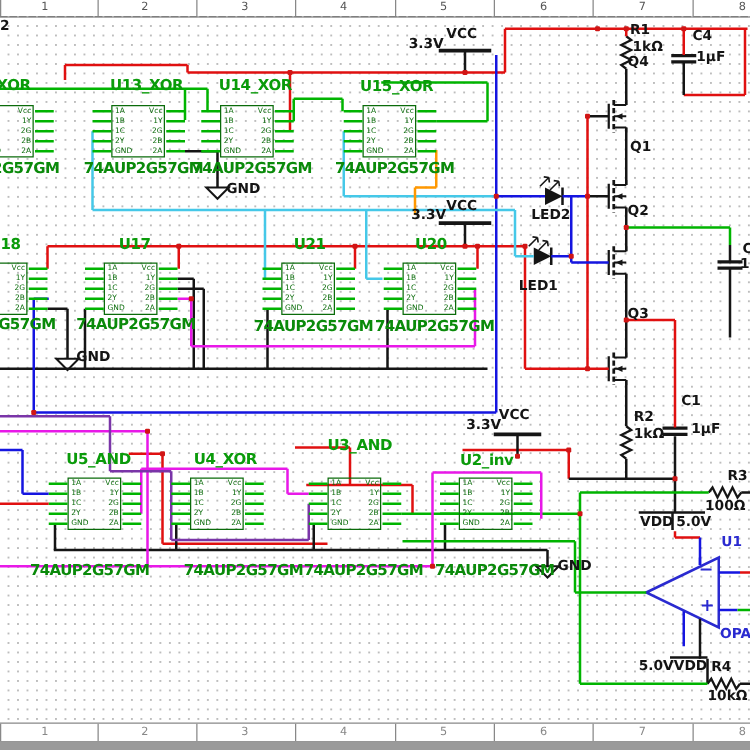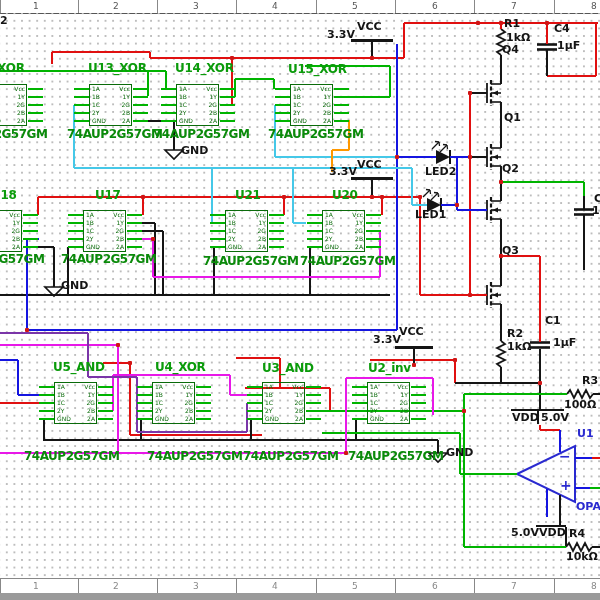--- a/index.html
+++ b/index.html
@@ -502,21 +502,21 @@
     <div class="pin" style="left: 265px; top: 399px;">1C</div>
     <div class="pin r" style="left: 284px; top: 399px; width: 19px;">2G</div>
     <div class="wire" style="left: 247px; top: 410px; width: 15px; height: 2px; background: rgb(0, 180, 0);"></div>
     <div class="wire" style="left: 306px; top: 410px; width: 15px; height: 2px; background: rgb(0, 180, 0);"></div>
     <div class="pin" style="left: 265px; top: 407px;">2Y</div>
     <div class="pin r" style="left: 284px; top: 407px; width: 19px;">2B</div>
     <div class="wire" style="left: 247px; top: 418px; width: 15px; height: 2px; background: rgb(0, 180, 0);"></div>
     <div class="wire" style="left: 306px; top: 418px; width: 15px; height: 2px; background: rgb(0, 180, 0);"></div>
     <div class="pin" style="left: 265px; top: 415px;">GND</div>
     <div class="pin r" style="left: 284px; top: 415px; width: 19px;">2A</div>
-    <div class="ref" style="left: 262px; top: 362px;">U3_AND</div>
+    <div class="ref" style="left: 262px; top: 350px;">U3_AND</div>
     <div class="part" style="left: 243px; top: 450px;">74AUP2G57GM</div>
     <div class="chipbox" style="left: 367px; top: 382px; width: 41px; height: 40px;"></div>
     <div class="wire" style="left: 352px; top: 386px; width: 15px; height: 2px; background: rgb(0, 180, 0);"></div>
     <div class="wire" style="left: 411px; top: 386px; width: 15px; height: 2px; background: rgb(0, 180, 0);"></div>
     <div class="pin" style="left: 370px; top: 383px;">1A</div>
     <div class="pin r" style="left: 389px; top: 383px; width: 19px;">Vcc</div>
     <div class="wire" style="left: 352px; top: 394px; width: 15px; height: 2px; background: rgb(0, 180, 0);"></div>
     <div class="wire" style="left: 411px; top: 394px; width: 15px; height: 2px; background: rgb(0, 180, 0);"></div>
     <div class="pin" style="left: 370px; top: 391px;">1B</div>
     <div class="pin r" style="left: 389px; top: 391px; width: 19px;">1Y</div>
@@ -572,21 +572,21 @@
     <div class="lbl" style="left: 553px; top: 337px;">1µF</div>
     <div class="lbl" style="left: 507px; top: 328px;">R2</div>
     <div class="lbl" style="left: 507px; top: 341px;">1kΩ</div>
     <div class="lbl" style="left: 594px; top: 193px;">C</div>
     <div class="lbl" style="left: 592px; top: 205px;">1µ</div>
     <div class="lbl" style="left: 582px; top: 375px;">R3</div>
     <div class="lbl" style="left: 564px; top: 399px;">100Ω</div>
     <div class="lbl" style="left: 569px; top: 528px;">R4</div>
     <div class="lbl" style="left: 566px; top: 551px;">10kΩ</div>
     <div class="lbl" style="left: 425px; top: 166px;">LED2</div>
-    <div class="lbl" style="left: 415px; top: 209px;">LED1</div>
+    <div class="lbl" style="left: 415px; top: 223px;">LED1</div>
     <div class="lbl" style="left: 357px; top: 21px;">VCC</div>
     <div class="lbl" style="left: 327px; top: 29px;">3.3V</div>
     <div class="lbl" style="left: 357px; top: 159px;">VCC</div>
     <div class="lbl" style="left: 329px; top: 166px;">3.3V</div>
     <div class="lbl" style="left: 399px; top: 326px;">VCC</div>
     <div class="lbl" style="left: 373px; top: 334px;">3.3V</div>
     <div class="lbl" style="left: 181px; top: 145px;">GND</div>
     <div class="lbl" style="left: 61px; top: 280px;">GND</div>
     <div class="lbl" style="left: 446px; top: 447px;">GND</div>
     <div class="lbl" style="left: 512px; top: 412px;">VDD</div>

